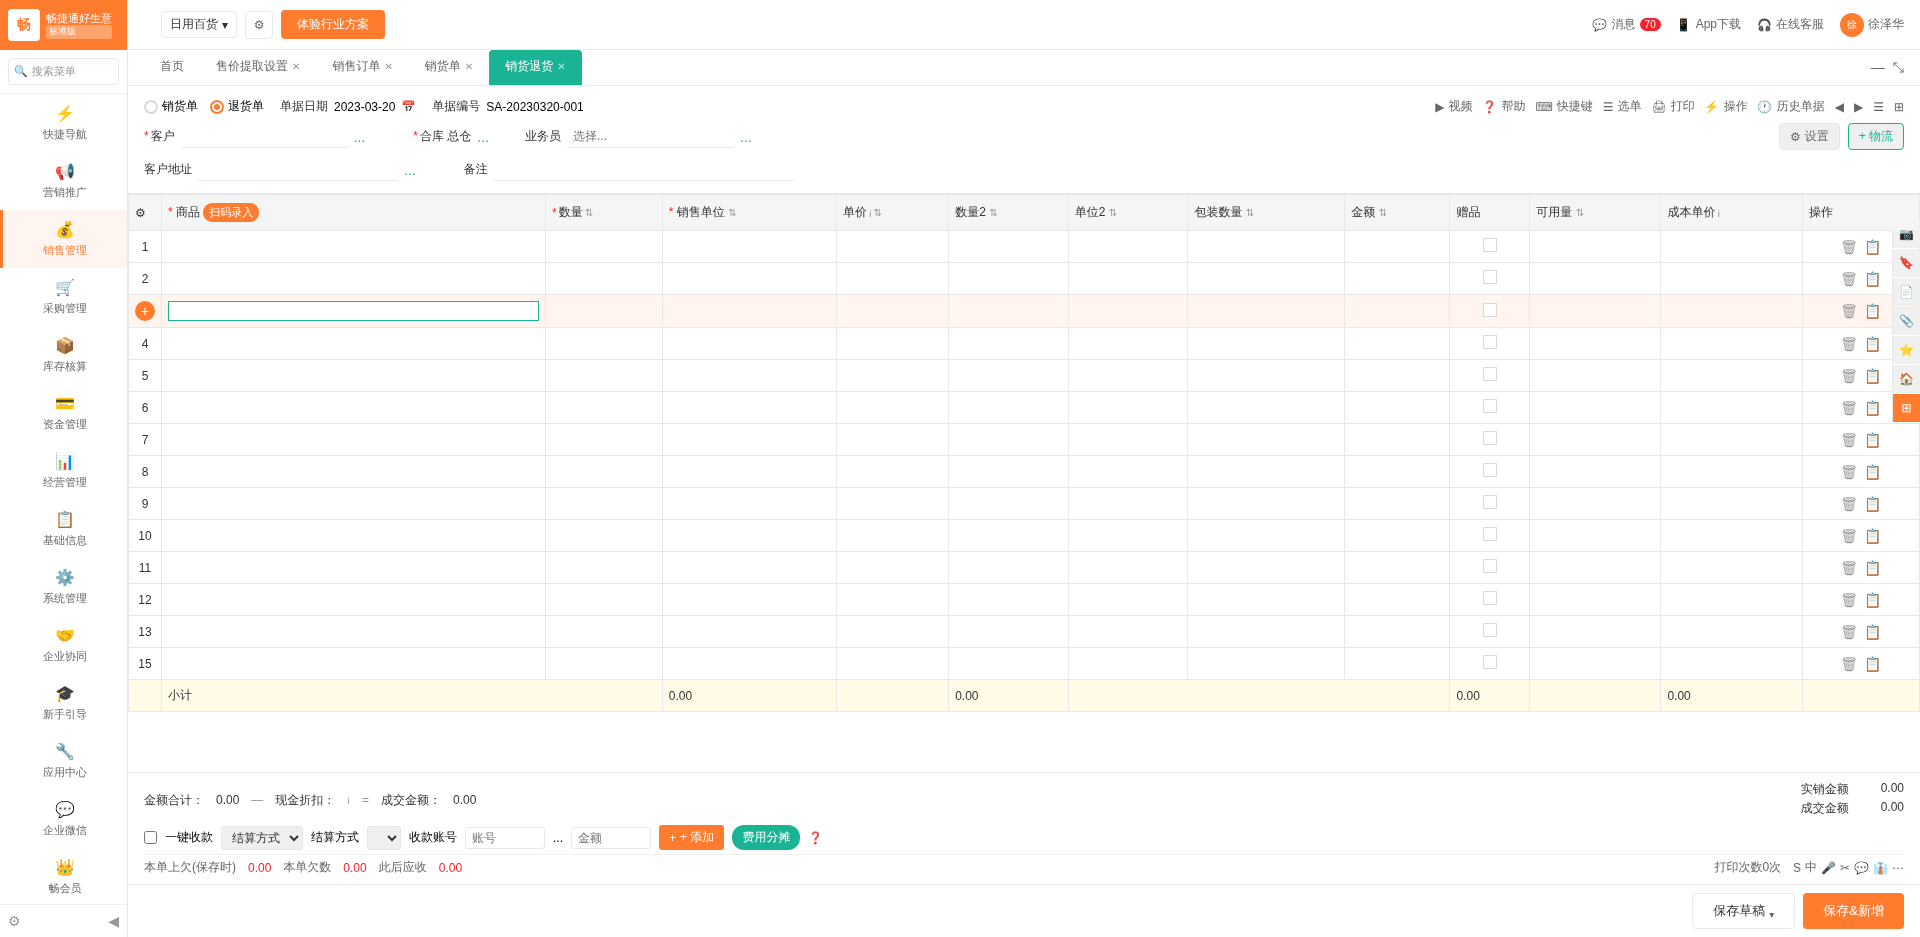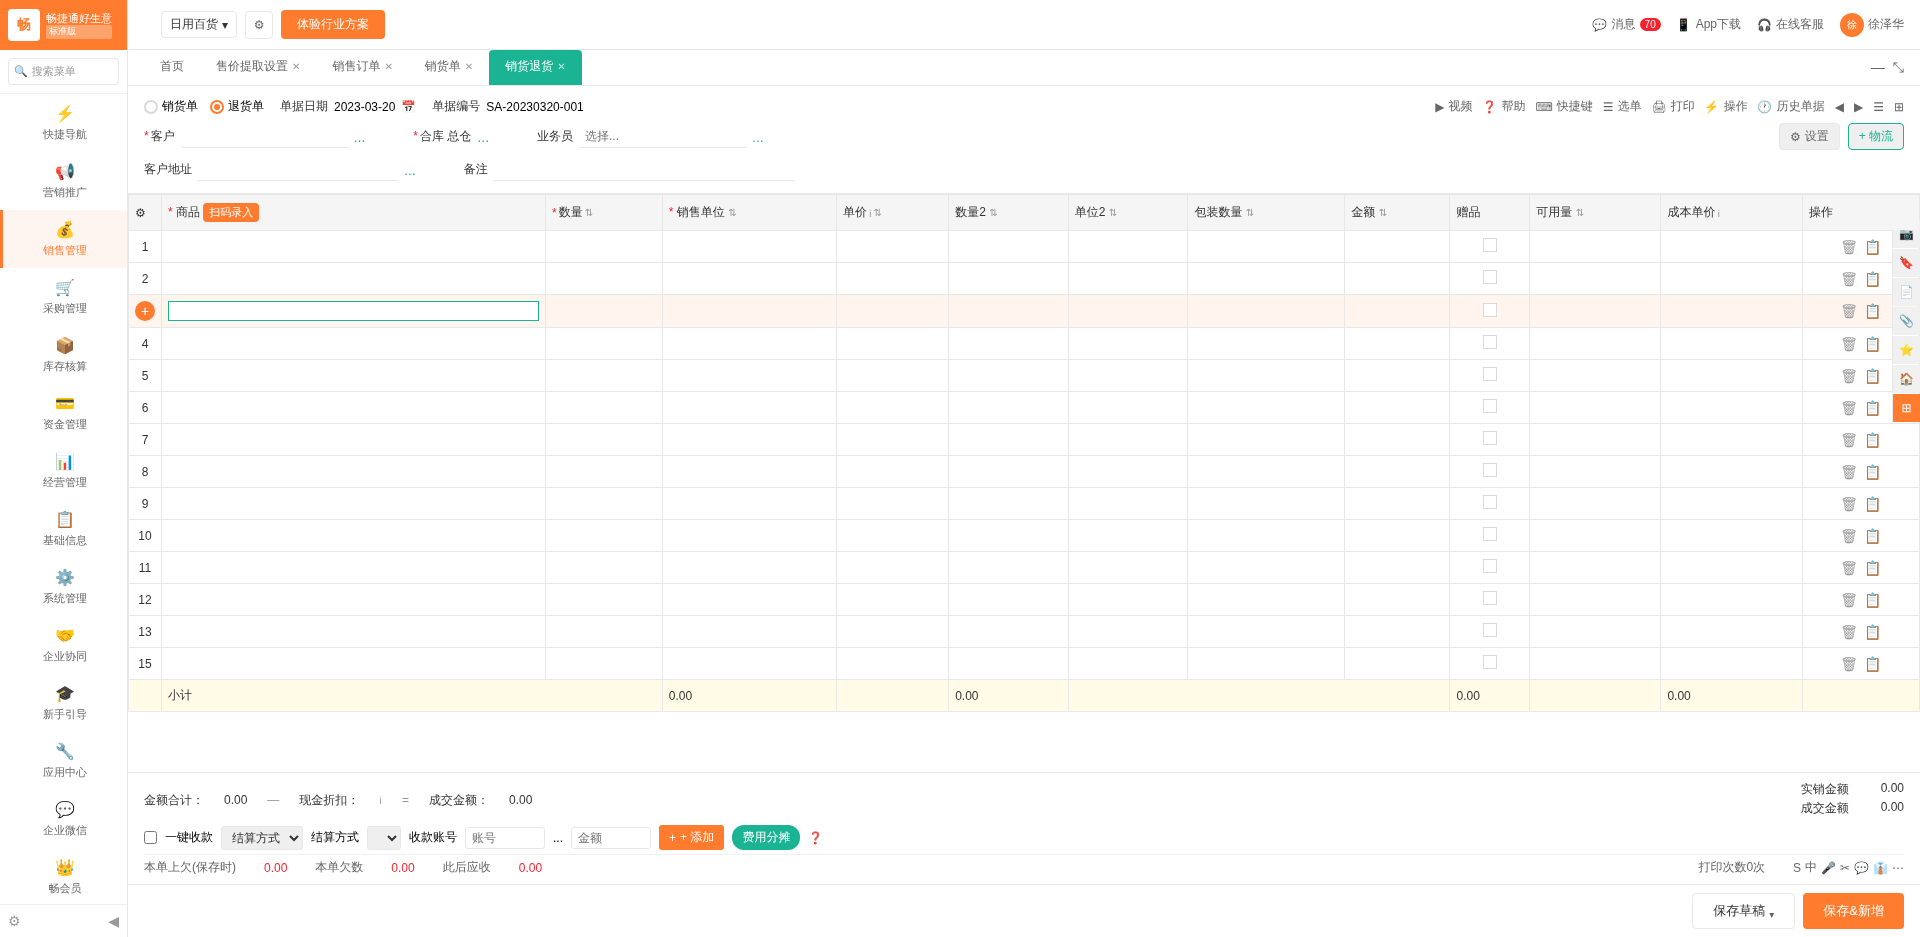--- a/index.html
+++ b/index.html
@@ -64,43 +64,43 @@
     .toolbar-item { display: flex; align-items: center; gap: 4px; cursor: pointer; }
 
     
     .table-container { flex: 1; overflow: auto; background: #fff; }
     .data-table { width: 100%; border-collapse: collapse; font-size: 12px; }
     .data-table th { background: #f5f5f5; padding: 8px 6px; text-align: left; border: 1px solid #e8e8e8; white-space: nowrap; color: #333; font-weight: normal; position: sticky; top: 0; z-index: 2; }
     .data-table td { padding: 6px; border: 1px solid #e8e8e8; color: #333; height: 32px; }
     .data-table tr.active-row td { background: #fff5ee; }
     .row-num { color: #999; text-align: center; width: 32px; }
     .col-gear { width: 32px; text-align: center; }
-    .scan-btn { background: #ff7b2e; color: #fff; border: none; border-radius: 4px; padding: 2px 6px; font-size: 11px; cursor: pointer; }
+    .scan-btn { background: #ff7b2e; color: #fff; border: none; border-radius: 9px; padding: 2px 6px; font-size: 11px; cursor: pointer; }
     .checkbox-cell { text-align: center; }
     .checkbox-custom { width: 14px; height: 14px; border: 1px solid #d9d9d9; display: inline-block; cursor: pointer; background: #fff; }
     .total-row td { background: #fffbe6; font-weight: normal; }
     .add-row-btn { width: 20px; height: 20px; border-radius: 50%; background: #ff7b2e; color: #fff; display: flex; align-items: center; justify-content: center; cursor: pointer; font-size: 14px; border: none; }
     .col-icon { display: flex; align-items: center; gap: 2px; }
     .sort-icon { color: #999; font-size: 10px; cursor: pointer; }
     .action-btns { display: flex; gap: 6px; justify-content: center; }
     .action-btn { cursor: pointer; color: #999; font-size: 14px; border: none; background: none; }
 
     
     .bottom-area { background: #fff; border-top: 1px solid #e8e8e8; padding: 8px 16px; }
-    .bottom-row1 { display: flex; align-items: center; gap: 20px; margin-bottom: 6px; font-size: 12px; color: #333; }
+    .bottom-row1 { display: flex; align-items: center; gap: 12px; margin-bottom: 6px; font-size: 12px; color: #333; }
     .bottom-summary { margin-left: auto; text-align: right; font-size: 12px; }
     .bottom-summary-row { display: flex; justify-content: space-between; gap: 32px; margin-bottom: 2px; }
     .bottom-row2 { display: flex; align-items: center; gap: 8px; font-size: 12px; }
     .bottom-row2 input[type="checkbox"] { cursor: pointer; }
     .bottom-select { border: 1px solid #e8e8e8; border-radius: 3px; padding: 3px 6px; font-size: 12px; color: #333; cursor: pointer; }
     .bottom-input { border: 1px solid #e8e8e8; border-radius: 3px; padding: 3px 6px; font-size: 12px; width: 80px; }
     .btn-add { background: #ff7b2e; color: #fff; border: none; border-radius: 3px; padding: 4px 10px; cursor: pointer; font-size: 12px; display: flex; align-items: center; gap: 4px; }
     .btn-fenzhai { background: #1ab394; color: #fff; border: none; border-radius: 12px; padding: 4px 10px; cursor: pointer; font-size: 12px; }
     .help-icon { color: #999; cursor: pointer; }
-    .bottom-row3 { display: flex; align-items: center; gap: 28px; font-size: 12px; color: #666; margin-top: 4px; padding-top: 4px; border-top: 1px solid #f0f0f0; }
+    .bottom-row3 { display: flex; align-items: center; gap: 12px; font-size: 12px; color: #666; margin-top: 4px; padding-top: 4px; border-top: 1px solid #f0f0f0; }
     .print-info { margin-left: auto; }
 
     
     .save-area { display: flex; justify-content: flex-end; gap: 8px; padding: 8px 16px; background: #fff; border-top: 1px solid #e8e8e8; }
     .btn-save-draft { border: 1px solid #e8e8e8; border-radius: 4px; padding: 8px 20px; cursor: pointer; font-size: 13px; color: #333; background: #fff; display: flex; align-items: flex-end; gap: 4px; }
     .btn-save-new { background: #ff7b2e; color: #fff; border: none; border-radius: 4px; padding: 8px 20px; cursor: pointer; font-size: 13px; }
     .chevron-down { font-size: 10px; color: #666; }
     .right-tool-btn { width: 28px; height: 28px; background: #f0f0f0; display: flex; align-items: center; justify-content: center; cursor: pointer; font-size: 12px; color: #666; border-left: 1px solid #e8e8e8; }
 
     .text-teal { color: #1ab394; }
@@ -323,21 +323,21 @@
       <div class="form-row">
         <div class="form-field">
           <span class="form-label required">客户</span>
           <input class="form-input" type="text" placeholder="" style="">
           <span class="form-dots text-teal">...</span>
         </div>
         <div class="form-field" style="margin-left:32px;">
           <span class="form-label required">合库 总仓</span>
           <span class="form-dots text-teal">...</span>
         </div>
-        <div class="form-field" style="margin-left:32px;">
+        <div class="form-field" style="margin-left:20px;">
           <span class="form-label">业务员</span>
           <input class="form-input" type="text" placeholder="选择..." style="">
           <span class="form-dots text-teal">...</span>
         </div>
         <div class="form-actions-right">
           <button class="btn-setting">
             <span>⚙</span>
             <span>设置</span>
           </button>
           <button class="btn-logistics">

